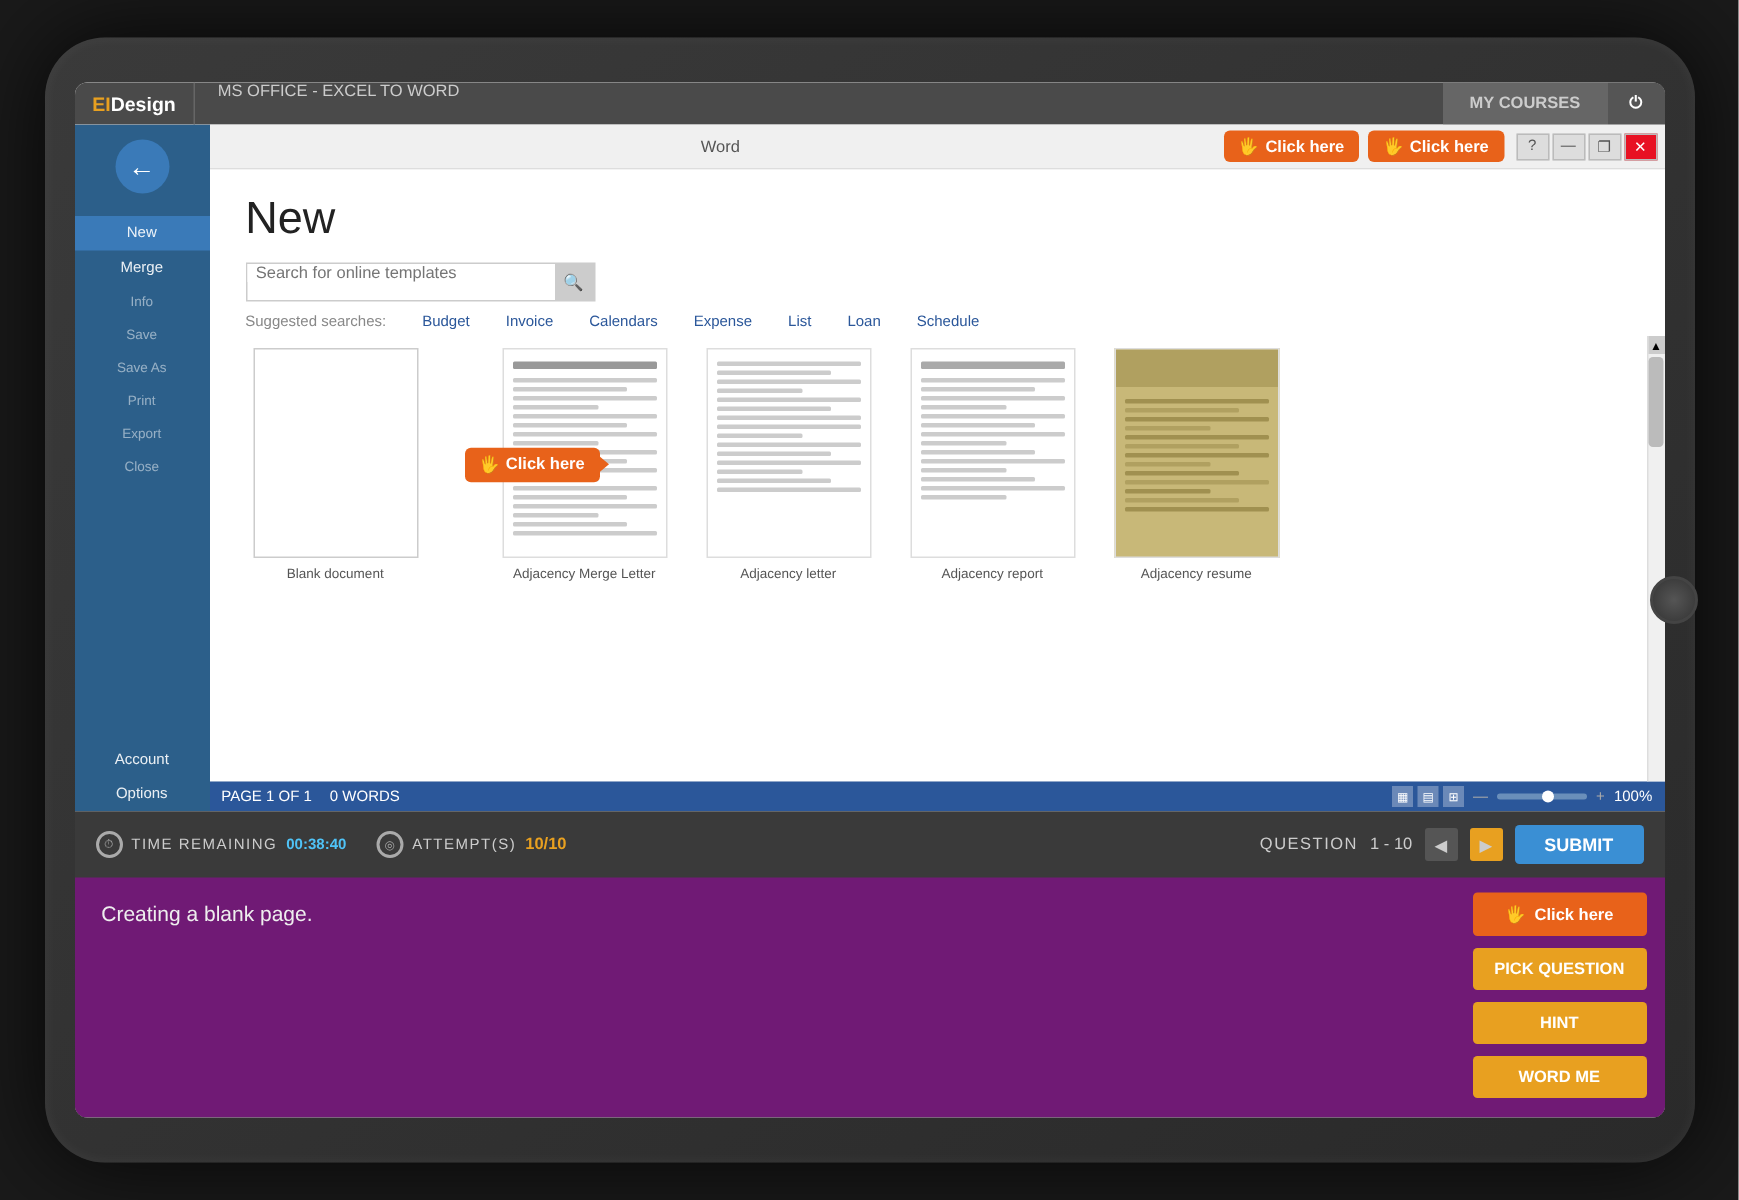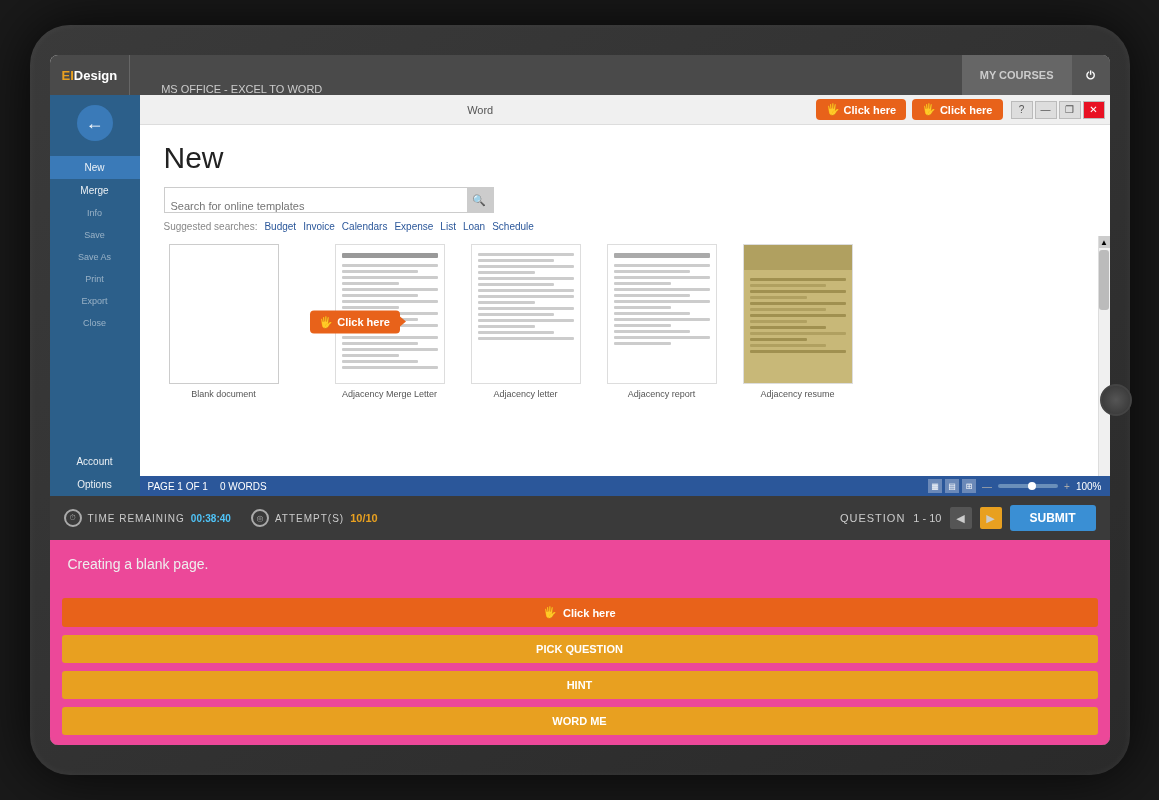--- a/index.html
+++ b/index.html
@@ -42,24 +42,23 @@
       height: 32px;
       border-radius: 50%;
       background: radial-gradient(circle, #555, #333);
       border: 2px solid #444;
     }
 
     
     .top-nav {
       background: #4a4a4a;
       display: flex;
-      align-items: flex-end;
-      height: 40px;
+      align-items: flex-start;
+      height: 28px;
       flex-shrink: 0;
-      gap: 16px;
     }
     .logo-area {
       display: flex;
       align-items: center;
       padding: 0 12px;
       border-right: 1px solid #666;
       height: 100%;
     }
     .logo-text {
       color: white;
@@ -202,24 +201,24 @@
     .new-heading {
       font-size: 30px;
       color: #222;
       font-weight: 300;
       padding: 16px 24px 8px;
     }
 
     
     .search-bar {
       display: flex;
-      align-items: flex-end;
+      align-items: flex-start;
       margin: 4px 24px;
       border: 1px solid #ccc;
-      width: 330px;
+      width: 233px;
       height: 26px;
       background: #fff;
     }
     .search-input {
       border: none;
       outline: none;
       font-size: 11px;
       flex: 1;
       padding: 0 6px;
       color: #888;
@@ -234,21 +233,21 @@
       cursor: pointer;
       font-size: 11px;
     }
 
     
     .suggested-searches {
       font-size: 10px;
       color: #555;
       padding: 4px 24px;
       display: flex;
-      gap: 7px;
+      gap: 24px;
       align-items: center;
     }
     .suggested-label {
       font-size: 10px;
       color: #888;
     }
     .suggested-link {
       color: #2b579a;
       cursor: pointer;
       font-size: 10px;
@@ -471,23 +470,22 @@
       font-size: 12px;
       font-weight: bold;
       cursor: pointer;
       border-radius: 3px;
       text-transform: uppercase;
     }
 
     
     .quiz-bottom {
       display: flex;
-      background: #ec4899;
+      background: #701a75;
       min-height: 160px;
-      flex-direction: column;
     }
     .question-text-area {
       flex: 1;
       padding: 16px 18px;
       color: #eee;
       font-size: 14px;
     }
     .quiz-buttons {
       display: flex;
       flex-direction: column;

